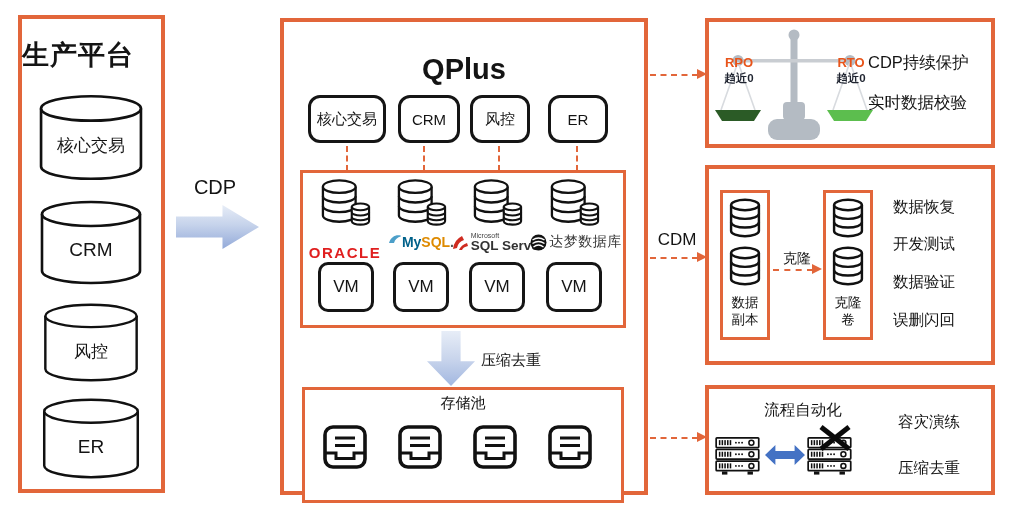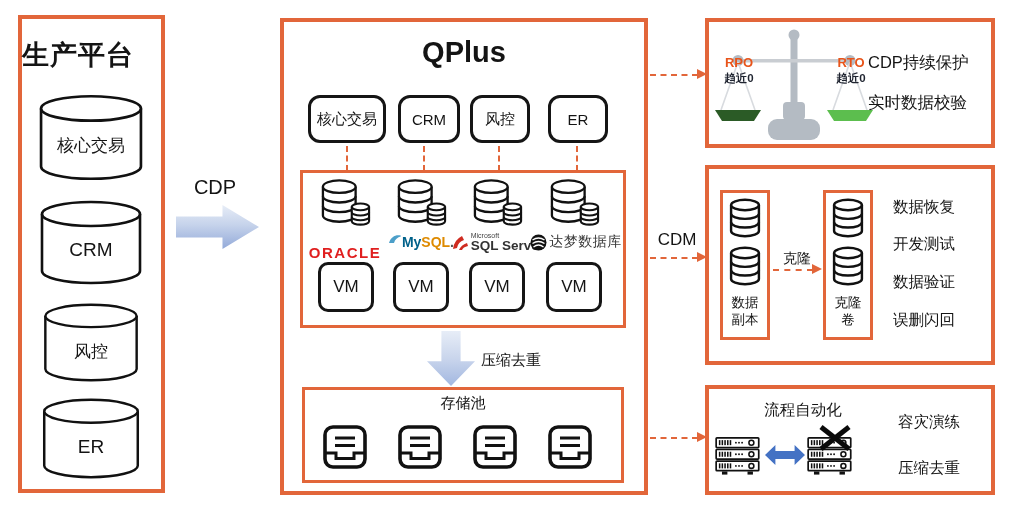--- a/index.html
+++ b/index.html
@@ -138,21 +138,21 @@
     <svg width="106" height="84">
         <use href="#cyl"></use>
       </svg>
     <span class="cyl-label" style="font-size:19px;">ER</span>
   </div>
 
   <div class="abs" style="left:180px;top:176px;width:70px;text-align:center;font-size:20px;">CDP</div>
   <div class="blue-right" style="left:176px;top:205px;width:83px;height:44px;"></div>
 
   <div class="obox" style="left:280px;top:18px;width:368px;height:477px;">
-    <div class="abs" style="left:0;right:0;top:14px;text-align:center;font-size:29px;font-weight:bold;">QPlus</div>
+    <div class="abs" style="left:0;right:0;top:31px;text-align:center;font-size:29px;font-weight:bold;">QPlus</div>
   </div>
 
   <div class="blackbox" style="left:308px;top:95px;width:78px;height:48px;">
       <span>核心交易</span>
     </div>
   <div class="blackbox" style="left:398px;top:95px;width:62px;height:48px;">
       <span>CRM</span>
     </div>
   <div class="blackbox" style="left:470px;top:95px;width:60px;height:48px;">
       <span>风控</span>
@@ -226,21 +226,21 @@
   <div class="blackbox" style="left:469px;top:262px;width:56px;height:50px;border-radius:10px;font-size:17px;">
       <span>VM</span>
     </div>
   <div class="blackbox" style="left:546px;top:262px;width:56px;height:50px;border-radius:10px;font-size:17px;">
       <span>VM</span>
     </div>
 
   <div class="blue-down" style="left:427px;top:331px;width:48px;height:55px;"></div>
   <div class="abs" style="left:481px;top:351px;font-size:15px;">压缩去重</div>
 
-  <div class="obox3" style="left:302px;top:387px;width:322px;height:96px;">
+  <div class="obox3" style="left:302px;top:387px;width:322px;height:116px;">
     <div class="abs" style="left:0;right:0;top:4px;text-align:center;font-size:15px;">存储池</div>
   </div>
   <svg class="abs" style="left:322px;top:424px;" width="46" height="46">
       <use href="#archive"></use>
     </svg>
   <svg class="abs" style="left:397px;top:424px;" width="46" height="46">
       <use href="#archive"></use>
     </svg>
   <svg class="abs" style="left:472px;top:424px;" width="46" height="46">
       <use href="#archive"></use>

